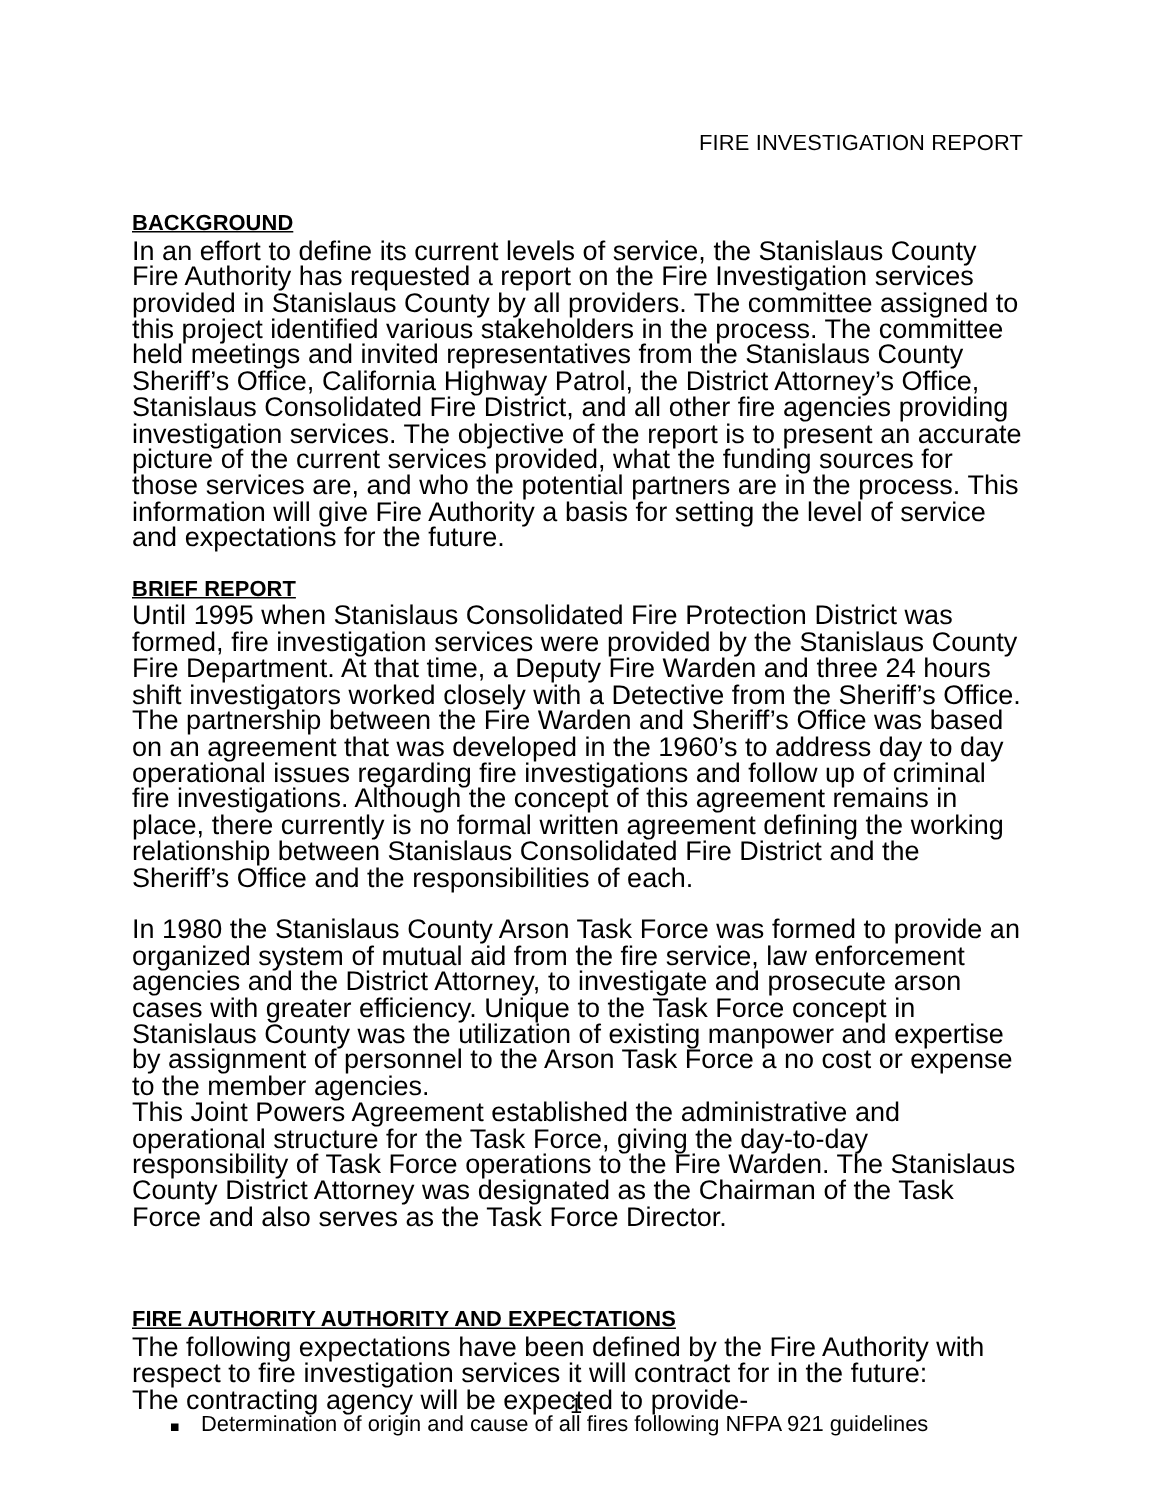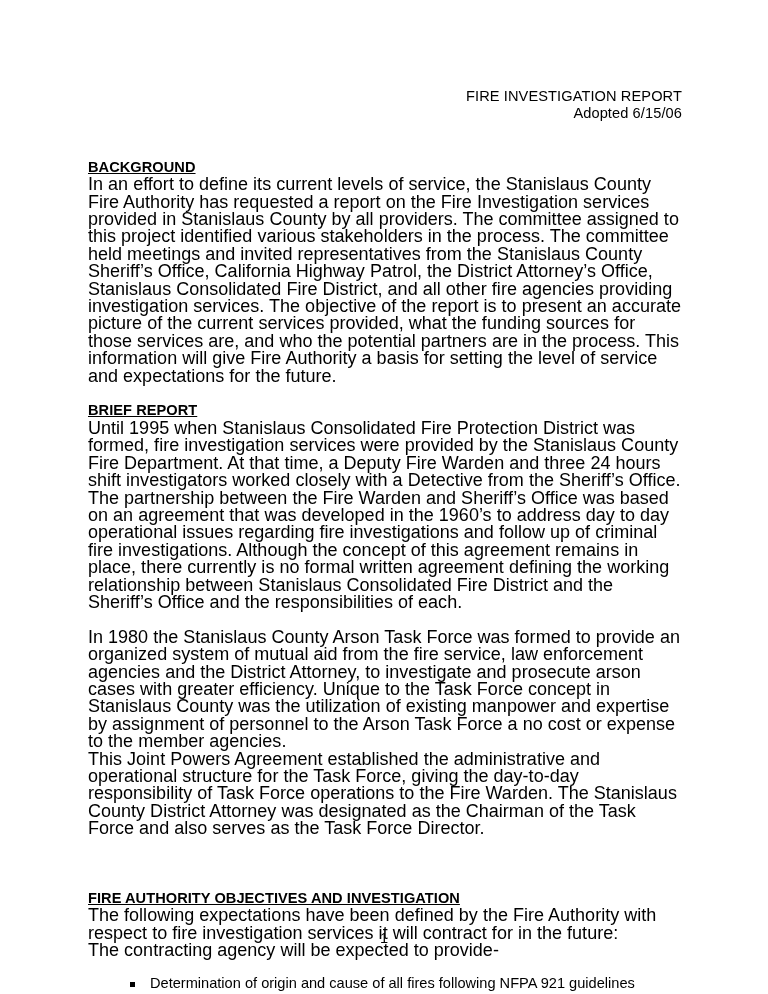--- a/index.html
+++ b/index.html
@@ -54,21 +54,21 @@
     letter-spacing: 0.01px;
     word-spacing: 0.02px;
   }
   .spacer-line {
     height: 17.4px;
   }
   .spacer-3 {
     height: 52.2px;
   }
   ul.bullets {
-    margin: 16px;
+    margin: 0;
     padding: 0;
     list-style: none;
   }
   ul.bullets li {
     position: relative;
     padding-left: 46px;
     font-size: 14.6px;
     line-height: 17.4px;
   }
   ul.bullets li .sq {
@@ -91,41 +91,40 @@
 </style>
 </head>
 <body>
 
 <div class="page">
 
   <div class="doc-body">
 
     <div class="header-block">
       <div class="doc-title">FIRE INVESTIGATION REPORT</div>
-      <div class="doc-subtitle">Adopted 6/15/06</div>
     </div>
 
     <div class="content">
 
       <div class="section-heading">BACKGROUND</div>
       <p class="para">In an effort to define its current levels of service, the Stanislaus County Fire Authority has requested a report on the Fire Investigation services provided in Stanislaus County by all providers.  The committee assigned to this project identified various stakeholders in the process. The committee held meetings and invited representatives from the Stanislaus County Sheriff’s Office, California Highway Patrol, the District Attorney’s Office, Stanislaus Consolidated Fire District, and all other fire agencies providing investigation services. The objective of the report is to present an accurate picture of the current services provided, what the funding sources for those services are, and who the potential partners are in the process. This information will give Fire Authority a basis for setting the level of service and expectations for the future.</p>
 
       <div class="spacer-line"></div>
 
       <div class="section-heading">BRIEF REPORT</div>
       <p class="para">Until 1995 when Stanislaus Consolidated Fire Protection District was formed, fire investigation services were provided by the Stanislaus County Fire Department.  At that time, a Deputy Fire Warden and three 24 hours shift investigators worked closely with a Detective from the Sheriff’s Office. The partnership between the Fire Warden and Sheriff’s Office was based on an agreement that was developed in the 1960’s to address day to day operational issues regarding fire investigations and follow up of criminal fire investigations. Although the concept of this agreement remains in place, there currently is no formal written agreement defining the working relationship between Stanislaus Consolidated Fire District and the Sheriff’s Office and the responsibilities of each.</p>
 
       <div class="spacer-line"></div>
 
       <p class="para">In 1980 the Stanislaus County Arson Task Force was formed to provide an organized system of mutual aid from the fire service, law enforcement agencies and the District Attorney, to investigate and prosecute arson cases with greater efficiency. Unique to the Task Force concept in Stanislaus County was the utilization of existing manpower and expertise by assignment of personnel to the Arson Task Force a no cost or expense to the member agencies.</p>
       <p class="para">This Joint Powers Agreement established the administrative and operational structure for the Task Force, giving the day-to-day responsibility of Task Force operations to the Fire Warden. The Stanislaus County District Attorney was designated as the Chairman of the Task Force and also serves as the Task Force Director.</p>
 
       <div class="spacer-3"></div>
 
-      <div class="section-heading">FIRE AUTHORITY OBJECTIVES AND INVESTIGATION</div>
+      <div class="section-heading">FIRE AUTHORITY AUTHORITY AND EXPECTATIONS</div>
       <p class="para">The following expectations have been defined by the Fire Authority with respect to fire investigation services it will contract for in the future:</p>
       <p class="para">The contracting agency will be expected to provide-</p>
 
       <ul class="bullets">
         <li>
           <span class="sq"></span>
           <span>Determination of origin and cause of all fires following NFPA 921 guidelines</span>
         </li>
       </ul>
 

